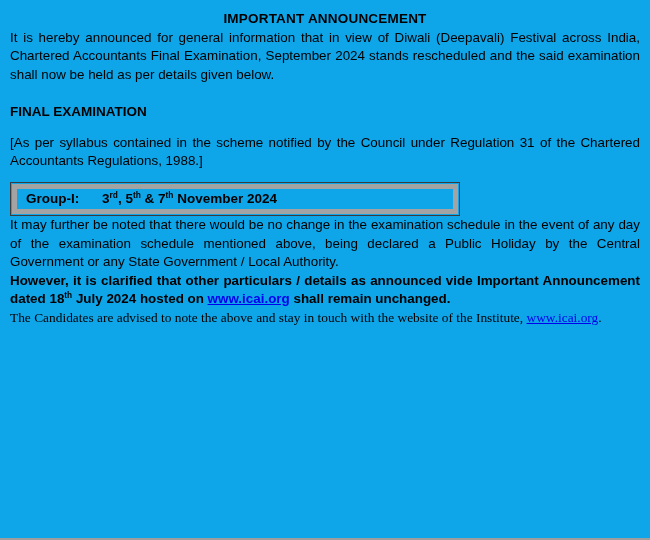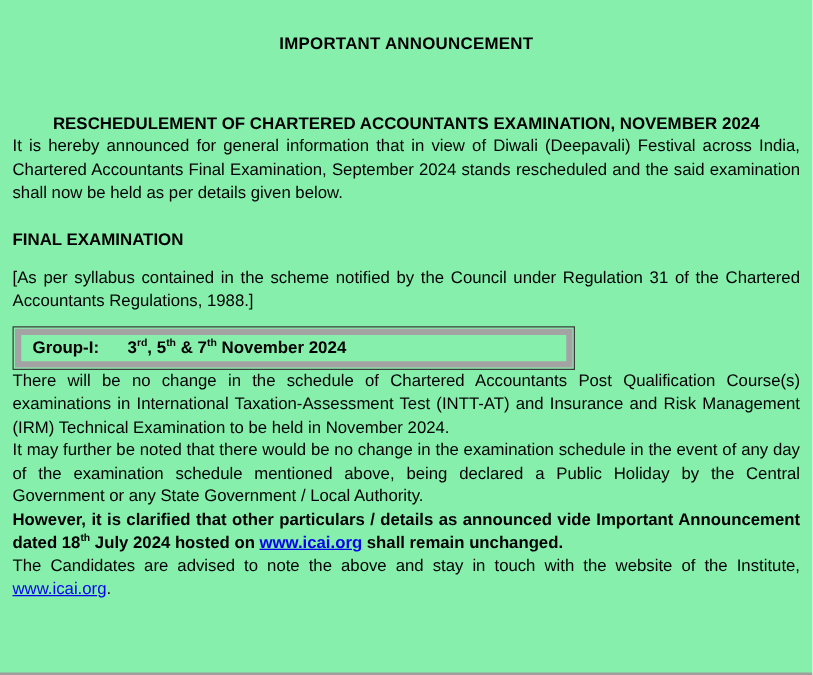--- a/index.html
+++ b/index.html
@@ -1,22 +1,22 @@
 <!DOCTYPE html>
 <html><head>
 <meta charset="utf-8">
 <style>
   html, body { margin: 0; padding: 0; background: #ffffff; }
   .page {
     position: relative;
     width: 650px;
     height: 540px;
     box-sizing: border-box;
-    padding: 16px 10px;
-    background: #86efac;
+    padding: 0 10px;
+    background: #0ea5e9;
     color: #000000;
     font-family: "Liberation Sans", "DejaVu Sans", sans-serif;
     font-size: 13.4px;
     line-height: 18.5px;
     overflow: hidden;
   }
   .doc-title {
     margin: 10px 0 0 0;
     text-align: center;
     font-weight: bold;
@@ -54,21 +54,21 @@
     font-weight: bold;
     font-size: 13.5px;
     padding: 1px 6px 1px 9px;
     height: 18px;
     white-space: nowrap;
   }
   .grp-label { display: inline-block; width: 76px; }
   .pqc       { margin-top: 12px; }
   .holiday   { margin-top: 18px; }
   .clarify   { margin-top: 21px; font-weight: bold; }
-  .closing   { margin-top: 13px; }
+  .closing   { margin-top: 13px; font-family: Liberation Serif, serif; }
   sup {
     font-size: 0.62em;
     line-height: 0;
     vertical-align: super;
   }
   a.doclink {
     color: #0000EE;
     text-decoration: underline;
     cursor: pointer;
   }
@@ -80,39 +80,37 @@
     border-top: 2px solid #9e9e9e;
   }
 </style>
 </head>
 <body>
 
 <div class="page">
 
   <h1 class="doc-title">IMPORTANT ANNOUNCEMENT</h1>
 
-  <h2 class="doc-subtitle">RESCHEDULEMENT OF CHARTERED ACCOUNTANTS EXAMINATION, NOVEMBER 2024</h2>
 
   <p class="para intro">It is hereby announced for general information that in view of Diwali (Deepavali) Festival across India, Chartered Accountants Final Examination, September 2024 stands rescheduled and the said examination shall now be held as per details given below.</p>
 
   <p class="section-heading">FINAL EXAMINATION</p>
 
   <p class="para syllabus">[As per syllabus contained in the scheme notified by the Council under Regulation 31 of the Chartered Accountants Regulations, 1988.]</p>
 
   <table class="sched">
     <tbody>
       <tr>
         <td>
           <span class="grp-label">Group-I:</span><span>3<sup>rd</sup>, 5<sup>th</sup> &amp; 7<sup>th</sup> November 2024</span>
         </td>
       </tr>
     </tbody>
   </table>
 
-  <p class="para pqc">There will be no change in the schedule of Chartered Accountants Post Qualification Course(s) examinations in International Taxation-Assessment Test (INTT-AT) and Insurance and Risk Management (IRM) Technical Examination to be held in November 2024.</p>
 
   <p class="para holiday">It may further be noted that there would be no change in the examination schedule in the event of any day of the examination schedule mentioned above, being declared a Public Holiday by the Central Government or any State Government / Local Authority.</p>
 
   <p class="para clarify">However, it is clarified that other particulars / details as announced vide Important Announcement dated 18<sup>th</sup> July 2024 hosted on <a href="#" class="doclink" style="color: rgb(0, 0, 238);">www.icai.org</a> shall remain unchanged.</p>
 
   <p class="para closing">The Candidates are advised to note the above and stay in touch with the website of the Institute, <a href="#" class="doclink" style="color: rgb(0, 0, 238);">www.icai.org</a>.</p>
 
   <div class="bottom-rule"></div>
 
 </div>

